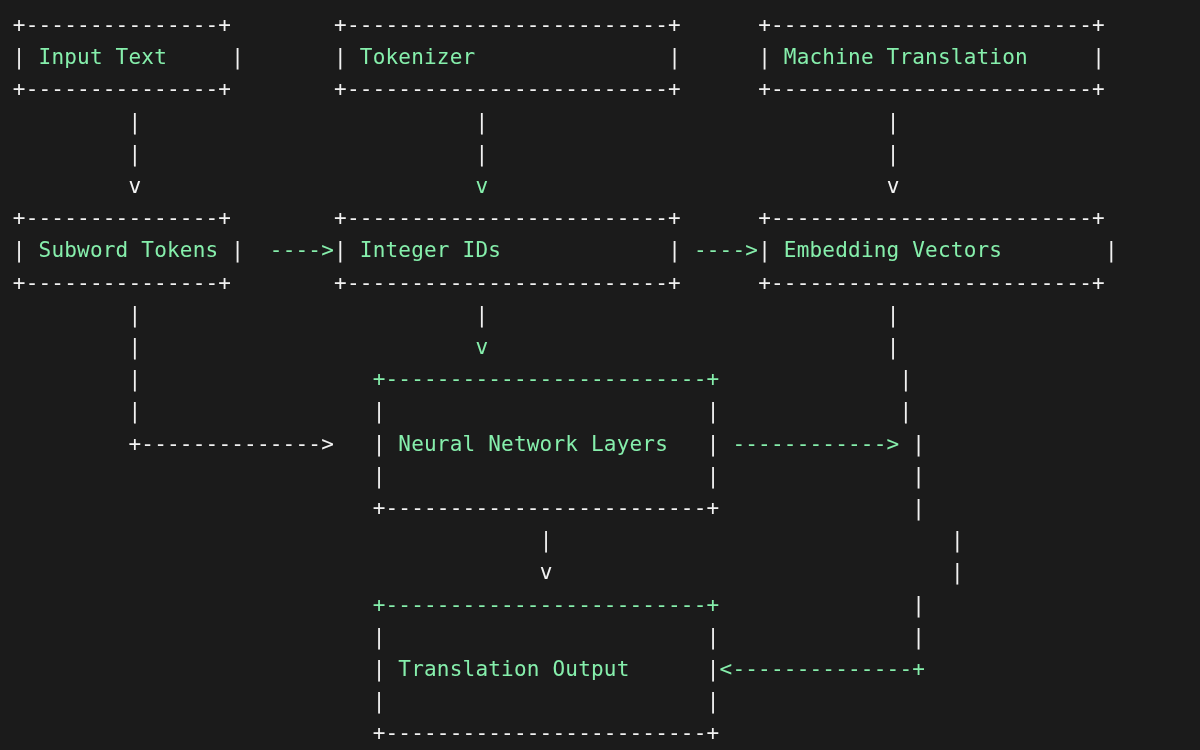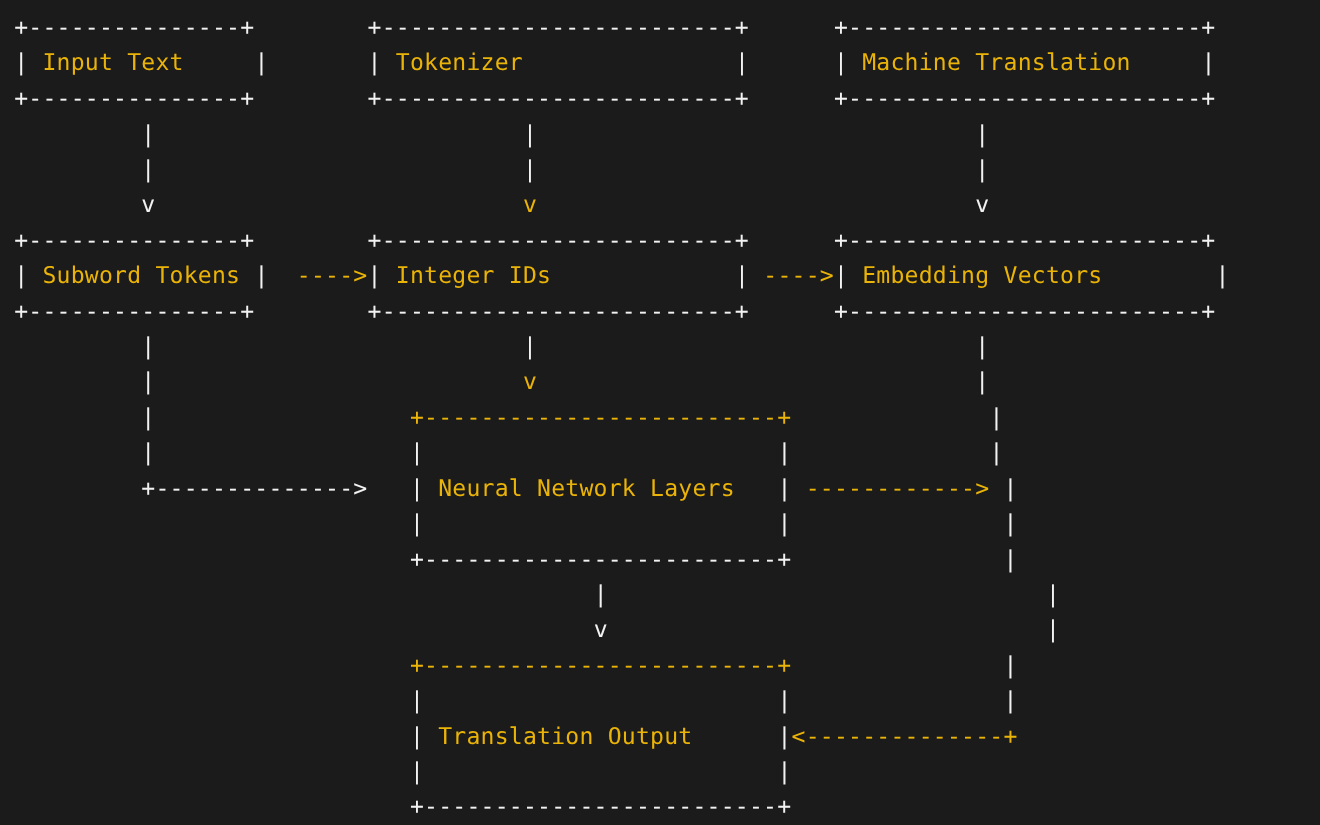--- a/index.html
+++ b/index.html
@@ -28,21 +28,21 @@
     font-size: 21px;
     line-height: 32.2px;
     letter-spacing: 0px;
     height: 32.2px;
   }
   
   .ascii-line { letter-spacing: 0.20px; }
 
   .seg { display: inline; }
   .c-border { color: #f2f2f2; }
-  .c-accent { color: #eab308; }
+  .c-accent { color: #86efac; }
 </style>
 </head>
 <body>
 
 <div id="ascii-canvas">
     <div class="ascii-line" style="top: 9px;"><span class="seg c-border" style="position: absolute; left: 12.85px; top: 0px; white-space: pre;">+---------------+</span><span class="seg c-border" style="position: absolute; left: 334.1px; top: 0px; white-space: pre;">+-------------------------+</span><span class="seg c-border" style="position: absolute; left: 758.15px; top: 0px; white-space: pre;">+-------------------------+</span></div>
     <div class="ascii-line" style="top: 41.2px;"><span class="seg c-border" style="position: absolute; left: 12.85px; top: 0px; white-space: pre;">|</span><span class="seg c-accent" style="position: absolute; left: 38.55px; top: 0px; white-space: pre;">Input Text</span><span class="seg c-border" style="position: absolute; left: 231.3px; top: 0px; white-space: pre;">|</span><span class="seg c-border" style="position: absolute; left: 334.1px; top: 0px; white-space: pre;">|</span><span class="seg c-accent" style="position: absolute; left: 359.8px; top: 0px; white-space: pre;">Tokenizer</span><span class="seg c-border" style="position: absolute; left: 668.2px; top: 0px; white-space: pre;">|</span><span class="seg c-border" style="position: absolute; left: 758.15px; top: 0px; white-space: pre;">|</span><span class="seg c-accent" style="position: absolute; left: 783.85px; top: 0px; white-space: pre;">Machine Translation</span><span class="seg c-border" style="position: absolute; left: 1092.25px; top: 0px; white-space: pre;">|</span></div>
     <div class="ascii-line" style="top: 73.4px;"><span class="seg c-border" style="position: absolute; left: 12.85px; top: 0px; white-space: pre;">+---------------+</span><span class="seg c-border" style="position: absolute; left: 334.1px; top: 0px; white-space: pre;">+-------------------------+</span><span class="seg c-border" style="position: absolute; left: 758.15px; top: 0px; white-space: pre;">+-------------------------+</span></div>
     <div class="ascii-line" style="top: 105.6px;"><span class="seg c-border" style="position: absolute; left: 128.5px; top: 0px; white-space: pre;">|</span><span class="seg c-border" style="position: absolute; left: 475.45px; top: 0px; white-space: pre;">|</span><span class="seg c-border" style="position: absolute; left: 886.65px; top: 0px; white-space: pre;">|</span></div>
     <div class="ascii-line" style="top: 137.8px;"><span class="seg c-border" style="position: absolute; left: 128.5px; top: 0px; white-space: pre;">|</span><span class="seg c-border" style="position: absolute; left: 475.45px; top: 0px; white-space: pre;">|</span><span class="seg c-border" style="position: absolute; left: 886.65px; top: 0px; white-space: pre;">|</span></div>

